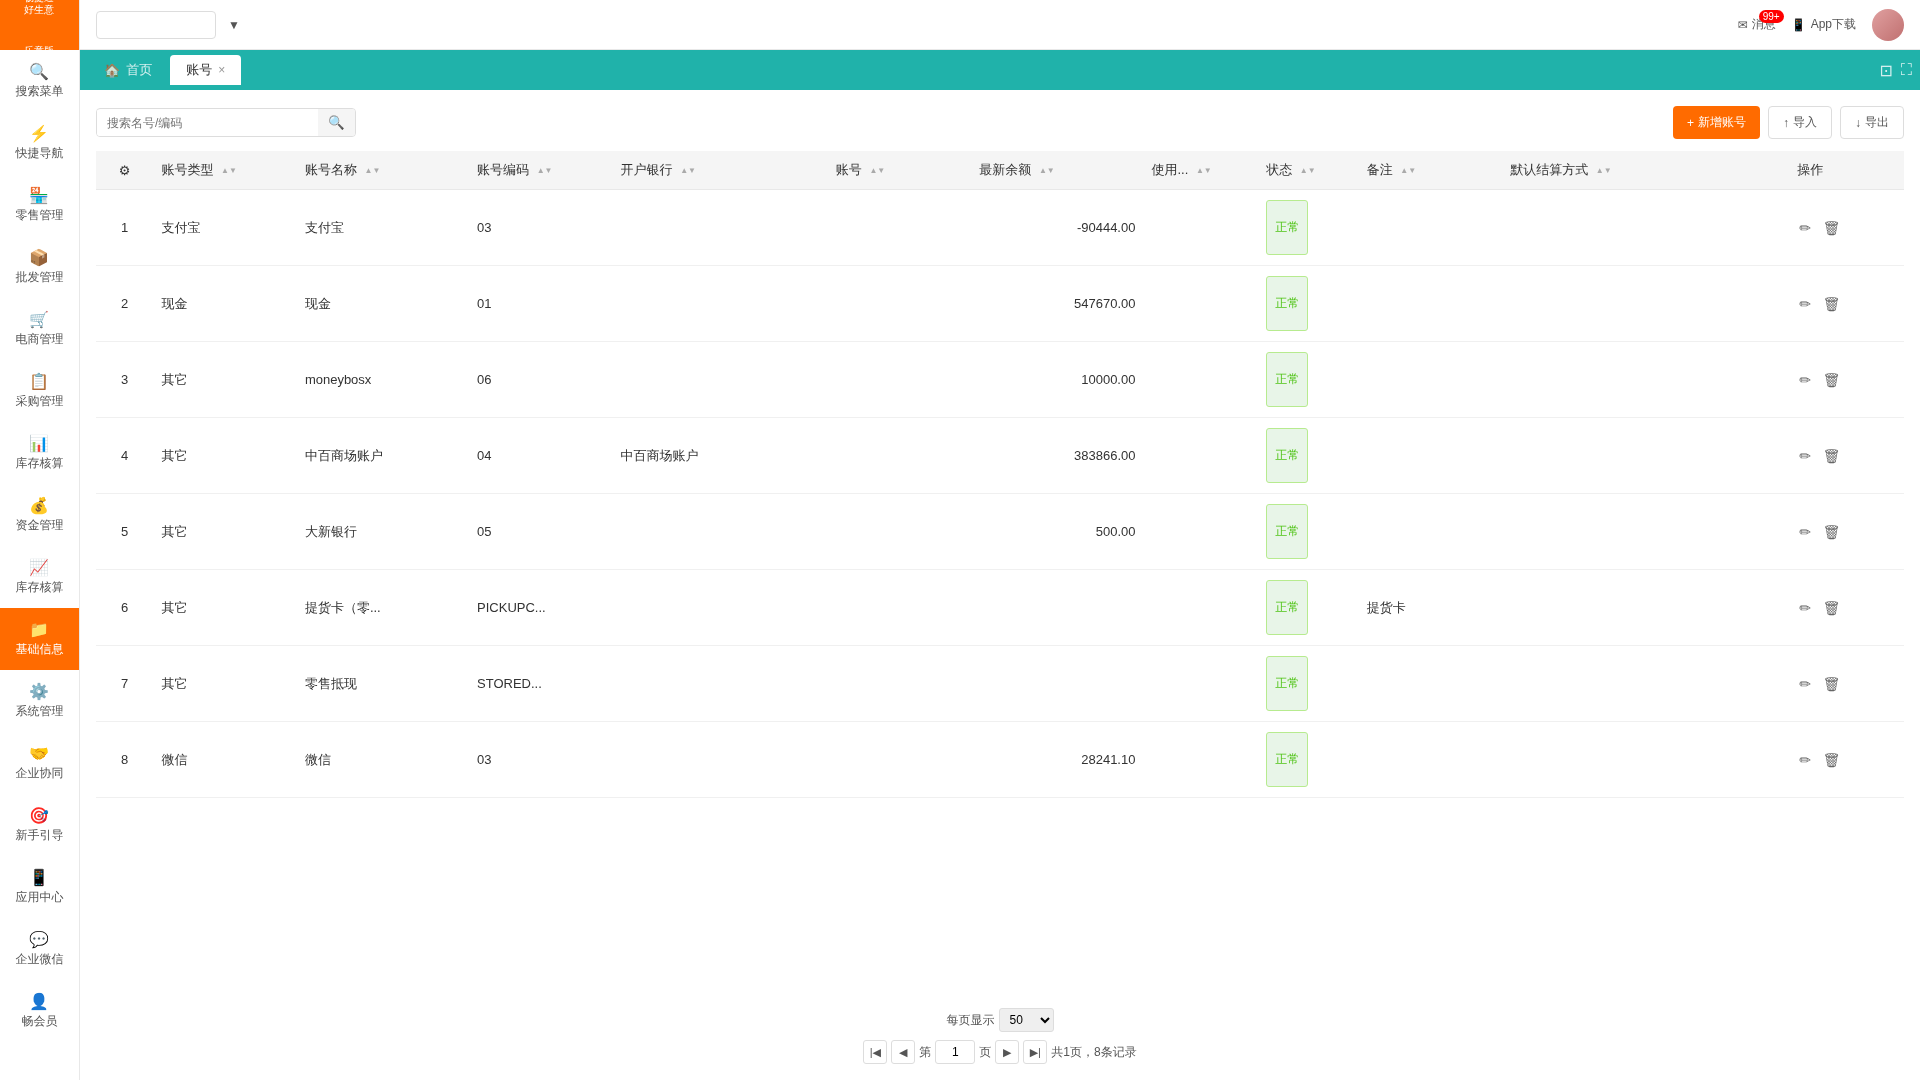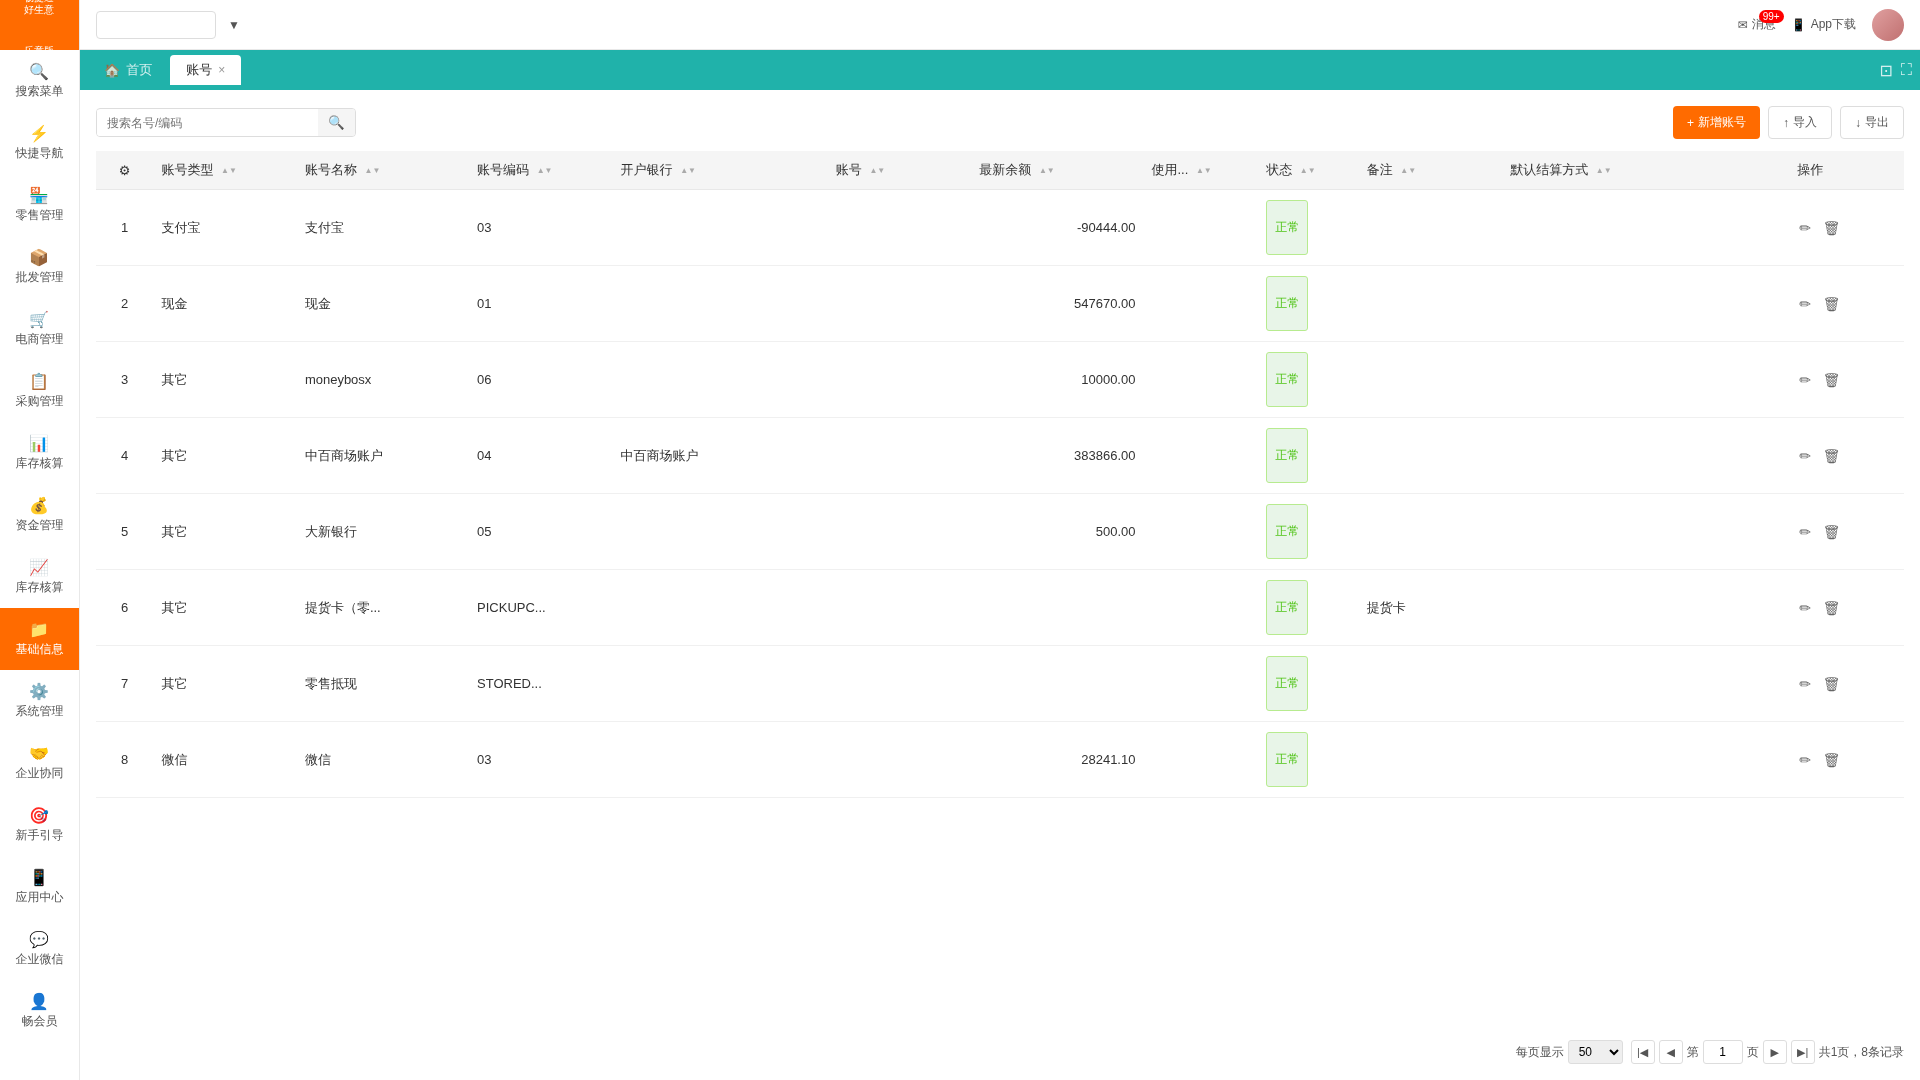--- a/index.html
+++ b/index.html
@@ -308,20 +308,21 @@
 
     
     .pagination {
       display: flex;
       align-items: center;
       justify-content: flex-end;
       padding: 12px 0 0 0;
       gap: 8px;
       font-size: 12px;
       color: #555;
+      flex-direction: column;
     }
     .page-size-select {
       display: flex;
       align-items: center;
       gap: 4px;
     }
     .select-box {
       border: 1px solid #ddd;
       border-radius: 3px;
       padding: 3px 6px;

